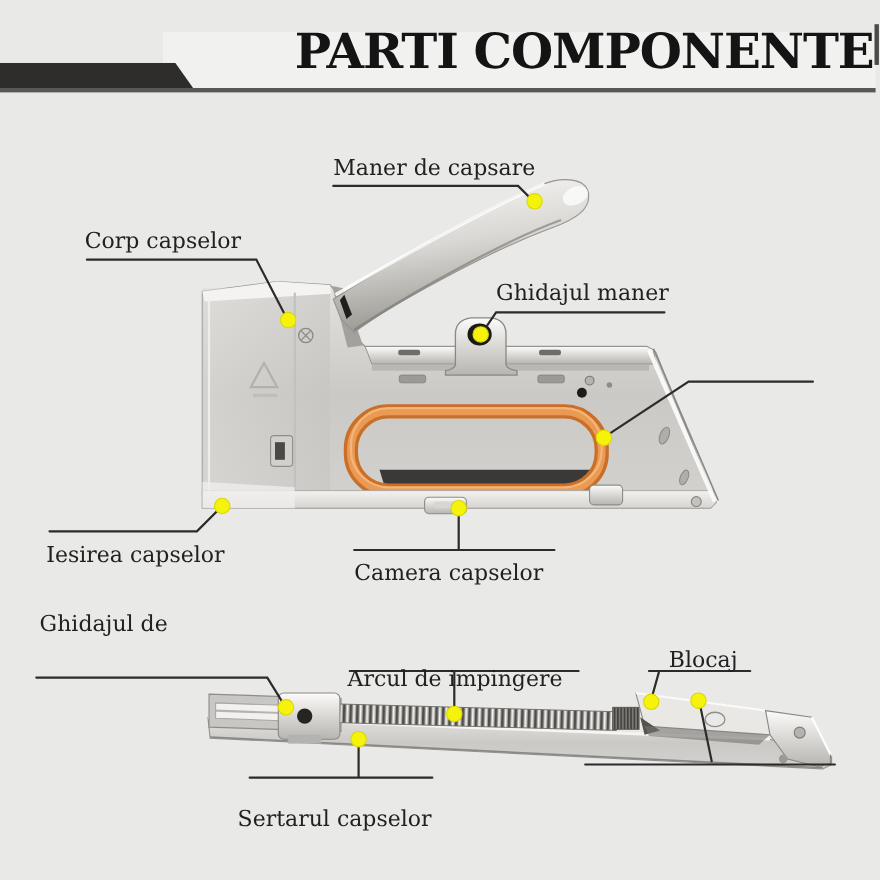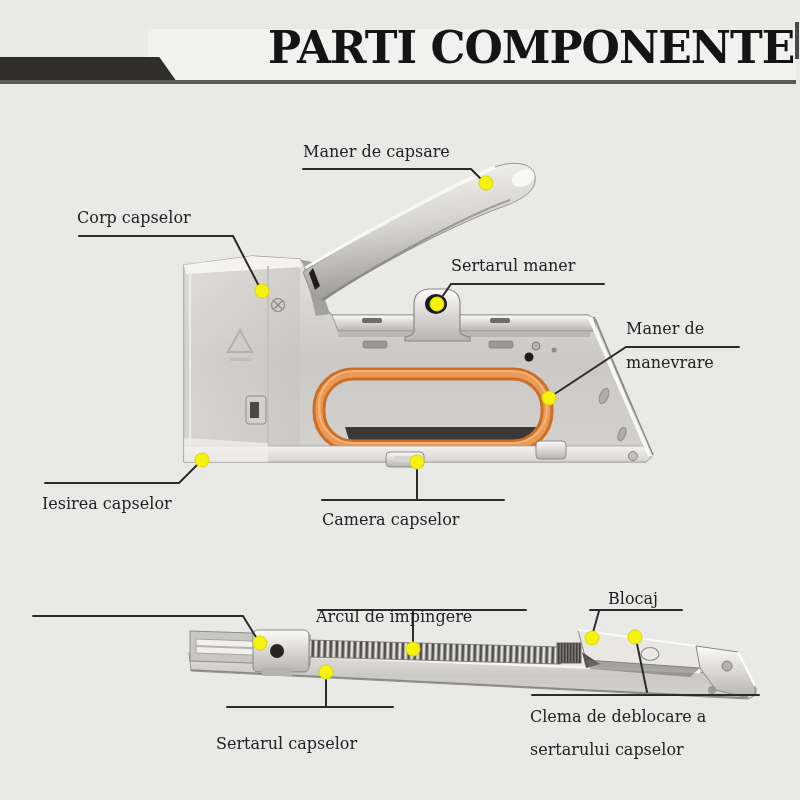--- a/index.html
+++ b/index.html
@@ -5,21 +5,21 @@
   html,body{margin:0;padding:0;background:#e9e9e8;}
   .stage{position:relative;width:800px;height:800px;overflow:hidden;
          font-family:"DejaVu Serif","Liberation Serif",serif;background:#e9e9e8;}
   .title-band{position:absolute;left:148px;top:29px;width:648px;height:52px;background:#f1f1f0;}
   .banner{position:absolute;left:0;top:57px;width:177px;height:25px;background:#2e2d2c;
           clip-path:polygon(0 0,90% 0,100% 100%,0 100%);}
   .rule{position:absolute;left:0;top:80px;width:796px;height:4px;background:#585856;}
   .edge-mark{position:absolute;left:795px;top:22px;width:4px;height:37px;background:#4a4a48;}
   .title{position:absolute;left:268px;top:22px;width:396px;margin:0;text-align:center;
          font-size:44px;font-weight:bold;letter-spacing:-1px;color:#141414;white-space:nowrap;}
-  .label{position:absolute;font-size:16px;line-height:30px;color:#212121;white-space:nowrap;}
+  .label{position:absolute;font-size:20px;line-height:30px;color:#212121;white-space:nowrap;}
   .lh34{line-height:34px;}
   .lh33{line-height:33px;}
   .label span{display:block;}
   svg.fig{position:absolute;left:0;top:0;}
 </style>
 </head>
 <body>
 
 <div class="stage">
 
@@ -188,30 +188,23 @@
       <circle cx="260" cy="643" r="7"></circle>
       <circle cx="413" cy="649" r="7"></circle>
       <circle cx="592" cy="638" r="7"></circle>
       <circle cx="635" cy="637" r="7"></circle>
       <circle cx="326" cy="672" r="7"></circle>
     </g>
   </svg>
 
   <div class="label" style="left:303px;top:137px">Maner de capsare</div>
   <div class="label" style="left:77px;top:203px">Corp capselor</div>
-  <div class="label" style="left:451px;top:251px">Sertarul maner</div>
-  <div class="label lh34" style="left:626px;top:312px">
-    <span>Maner de</span>
-    <span>manevrare</span>
-  </div>
+  <div class="label" style="left:451px;top:251px">Ghidajul maner</div>
   <div class="label" style="left:42px;top:489px">Iesirea capselor</div>
   <div class="label" style="left:322px;top:505px">Camera capselor</div>
   <div class="label" style="left:36px;top:552px">
+    <span>Ghidajul de</span>
   </div>
   <div class="label" style="left:316px;top:602px">Arcul de impingere</div>
   <div class="label" style="left:608px;top:584px">Blocaj</div>
   <div class="label" style="left:216px;top:729px">Sertarul capselor</div>
-  <div class="label lh33" style="left:530px;top:700px">
-    <span>Clema de deblocare a</span>
-    <span>sertarului capselor</span>
-  </div>
 
 </div>
 
 </body></html>

